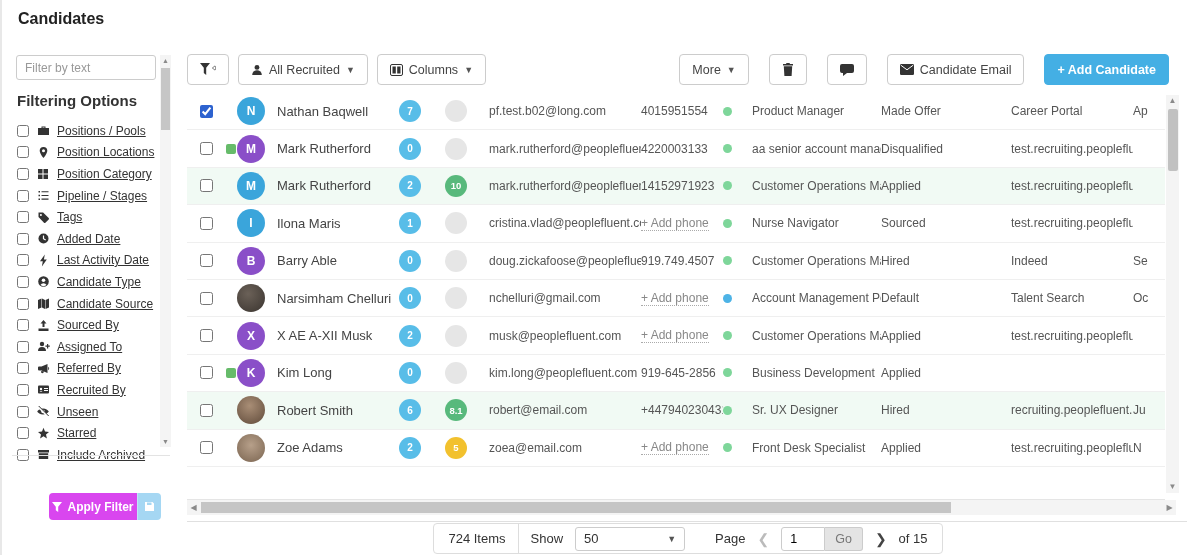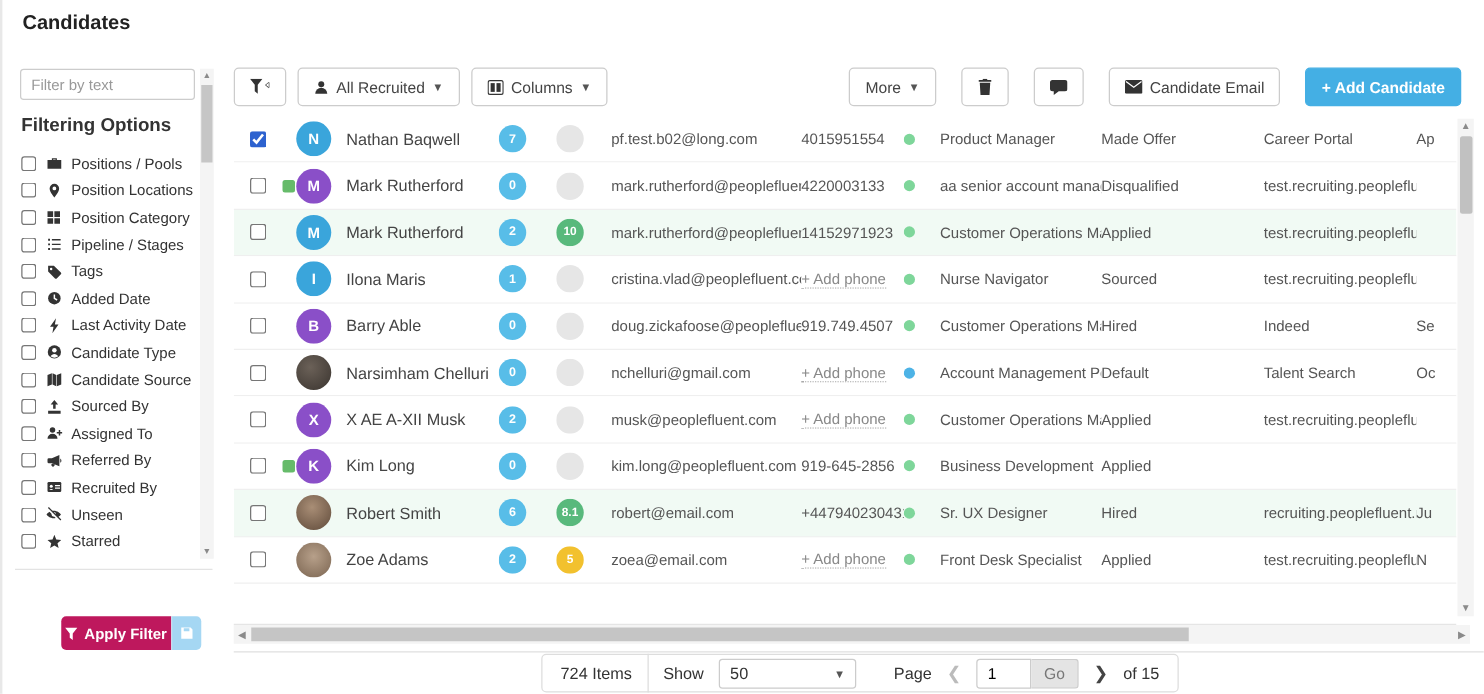--- a/index.html
+++ b/index.html
@@ -14,24 +14,24 @@
   .side-scroll { position:absolute; right:13px; top:55px; width:11px; height:392px; background:#f4f4f4; }
   .side-scroll .arr { position:absolute; left:0; width:11px; height:11px; font-size:7px; color:#8a8a8a; text-align:center; line-height:11px; }
   .side-scroll .arr.up { top:0; }
   .side-scroll .arr.down { bottom:0; }
   .side-scroll .thumb { position:absolute; left:1px; top:13px; width:9px; height:62px; background:#c6c6c6; }
   .filtering-heading { position:absolute; left:15px; top:92px; font-size:15px; font-weight:600; color:#333; }
   .filter-list { position:absolute; left:15px; top:120px; width:145px; }
   .filter-item { display:flex; align-items:center; height:21.6px; gap:7px; cursor:pointer; }
   .filter-item input[type=checkbox] { width:12px; height:12px; flex:0 0 12px; }
   .filter-item .fi-icon { width:14px; text-align:center; flex:0 0 14px; display:flex; align-items:center; justify-content:center; }
-  .filter-item .fi-label { font-size:12px; color:#333; white-space:nowrap; }
+  .filter-item .fi-label { font-size:12px; color:#333; white-space:nowrap;text-decoration:underline; }
   .side-divider { position:absolute; left:10px; top:455px; width:158px; border-top:1px solid #e3e3e3; }
   .apply-wrap { position:absolute; left:47px; top:493px; display:flex; }
-  .apply-btn { width:88px; height:27px; background:#be185d; color:#fff; border:none; border-radius:4px 0 0 4px; font-size:12px; font-weight:600; cursor:default; display:flex; align-items:center; justify-content:center; gap:5px; }
+  .apply-btn { width:88px; height:27px; background:#d946ef; color:#fff; border:none; border-radius:4px 0 0 4px; font-size:12px; font-weight:600; cursor:default; display:flex; align-items:center; justify-content:center; gap:5px; }
   .save-btn { width:24px; height:27px; background:#a5d7f3; border:none; border-left:1px solid #bfe3f7; border-radius:0 4px 4px 0; color:#fff; font-size:11px; cursor:default; display:flex; align-items:center; justify-content:center; }
 
   
   .main { position:absolute; left:185px; top:0; width:1002px; height:555px; }
 
   .toolbar { position:absolute; left:0; top:54px; width:992px; height:31px; display:flex; align-items:center; }
   .tb-btn { height:31px; background:#fff; border:1px solid #ccc; border-radius:4px; font-size:12.5px; color:#444; display:flex; align-items:center; gap:6px; padding:0 12px; cursor:pointer; white-space:nowrap; }
   .tb-btn .caret { font-size:9px; color:#555; }
   .tb-group-left { display:flex; gap:9px; }
   .tb-group-right { display:flex; gap:20px; margin-left:auto; margin-right:10px; }
@@ -240,20 +240,29 @@
     </div>
     <div class="filter-item">
       <input type="checkbox" style="">
       <span class="fi-icon">
           <svg width="13" height="13" viewBox="0 0 13 13">
             <path fill="#333" d="M6.5.8 8 4.6l4 .3-3 2.6.9 3.9-3.4-2.1-3.4 2.1.9-3.9-3-2.6 4-.3z"></path>
           </svg>
         </span>
       <span class="fi-label">Starred</span>
     </div>
+    <div class="filter-item">
+      <input type="checkbox" style="">
+      <span class="fi-icon">
+          <svg width="13" height="13" viewBox="0 0 13 13">
+            <path fill="#333" d="M1 2h11v2.5H1zM1.8 5.2h9.4V11H1.8zM4.8 6.4h3.4v1.1H4.8z"></path>
+          </svg>
+        </span>
+      <span class="fi-label">Include Archived</span>
+    </div>
   </div>
 
   <div class="side-divider"></div>
   <div class="apply-wrap">
     <button class="apply-btn">
       <svg width="10" height="10" viewBox="0 0 10 10">
           <path fill="#fff" d="M0 0h10L6.2 4.8V10L3.8 8.2V4.8z"></path>
         </svg>
       <span>Apply Filter</span>
     </button>

